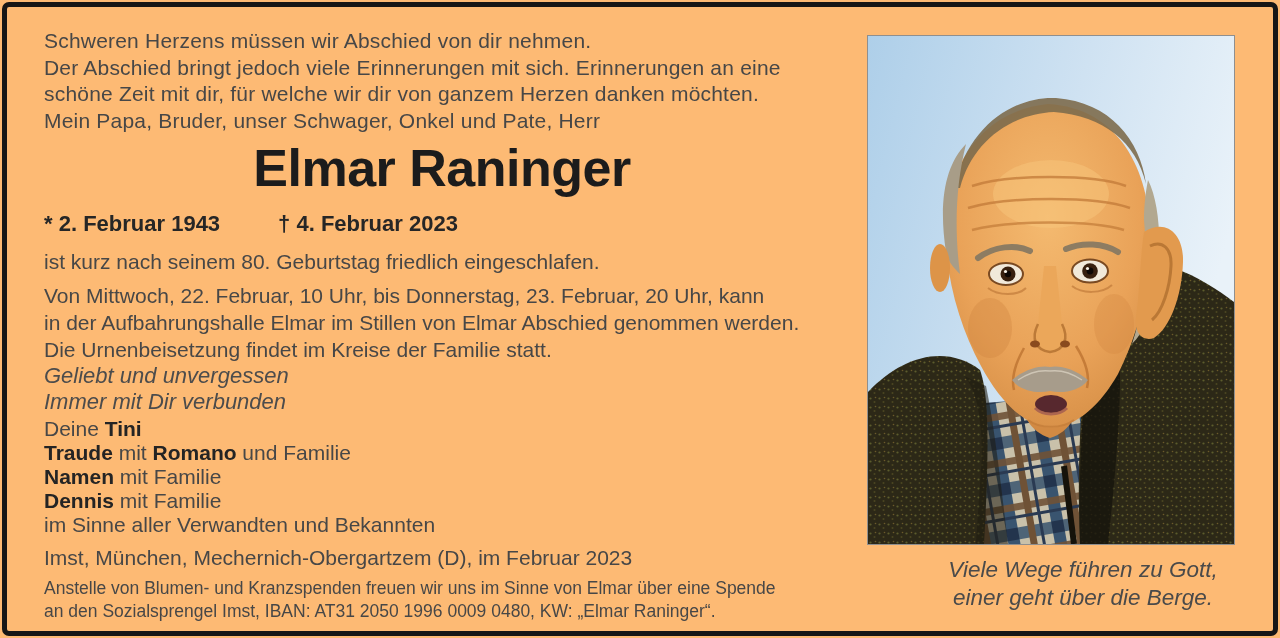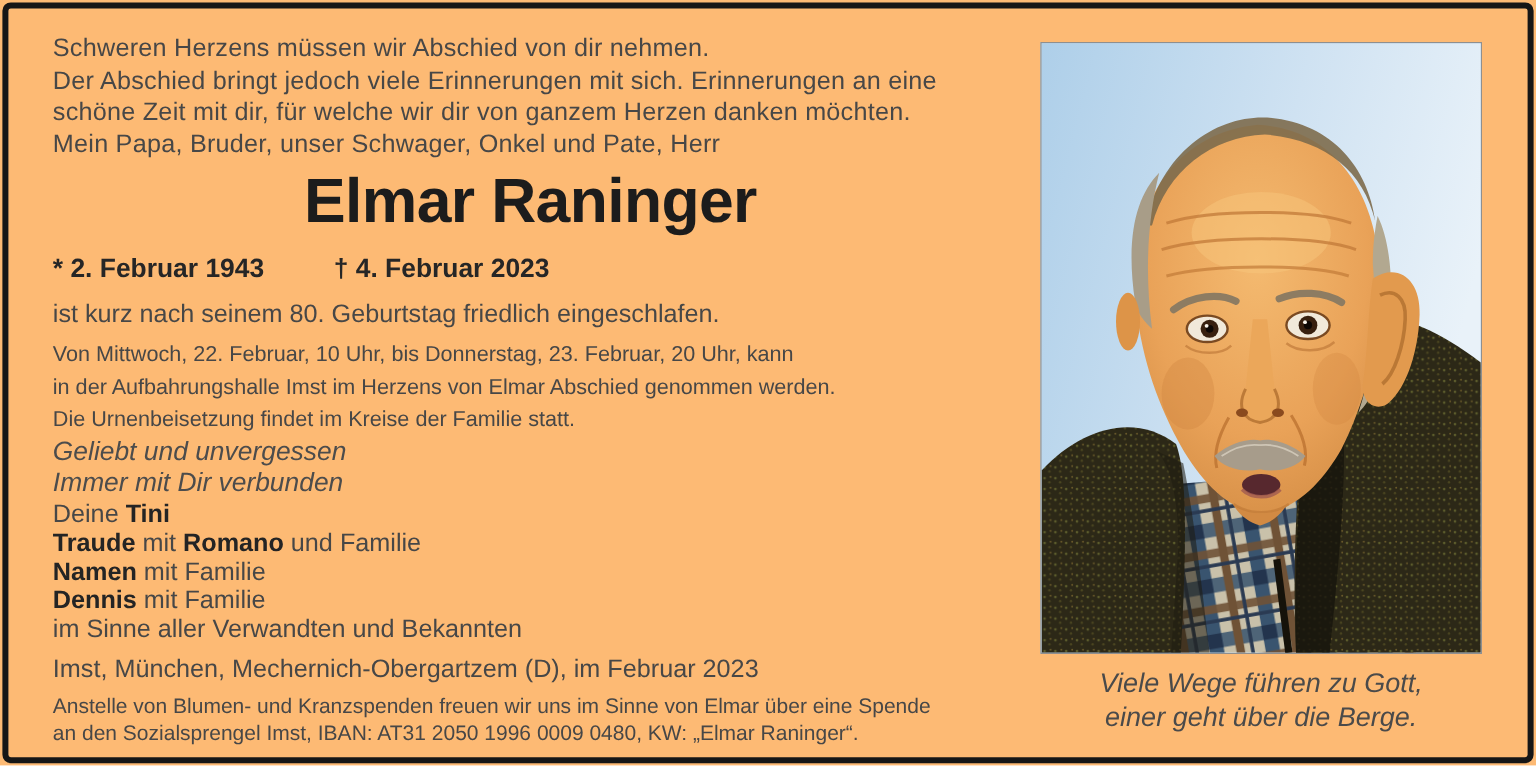--- a/index.html
+++ b/index.html
@@ -6,30 +6,30 @@
   .stage{position:relative;width:1280px;height:638px;background:#fdba74;overflow:hidden;
          font-family:"Liberation Sans",sans-serif;color:#474747;}
   .frame{position:absolute;inset:2px;border:5px solid #161616;border-radius:7px;pointer-events:none;}
   .text-col{position:absolute;left:44px;top:0;width:796px;}
   .intro{margin-top:28px;font-size:21px;line-height:26.5px;letter-spacing:.2px;}
   .deceased-name{margin-top:6px;text-align:center;font-size:52px;line-height:56px;
                  font-weight:bold;color:#1c1c1c;letter-spacing:-0.5px;}
   .dates{margin-top:16px;text-align:left;font-size:22px;line-height:24px;font-weight:bold;color:#262626;}
   .dates .gap{display:inline-block;width:58px;}
   .passing{margin-top:12px;font-size:21px;line-height:27px;}
-  .viewing{margin-top:7px;font-size:18px;line-height:27px;}
+  .viewing{margin-top:7px;font-size:21px;line-height:27px;}
   .farewell{margin-top:0;font-style:italic;font-size:22px;line-height:26px;color:#4c4c4c;}
   .family{margin-top:2px;font-size:21px;line-height:24px;}
   .family strong{color:#242424;}
   .places{margin-top:8px;font-size:21px;line-height:26px;}
   .donation{margin-top:6px;font-size:17.5px;line-height:23px;}
   .photo-wrap{position:absolute;left:867px;top:35px;width:366px;height:508px;
               border:1px solid #8f8f8f;box-sizing:content-box;background:#bdd8ee;}
   .photo-wrap svg{display:block;}
-  .photo-caption{position:absolute;left:867px;top:556px;width:368px;text-align:center;
+  .photo-caption{position:absolute;left:899px;top:556px;width:368px;text-align:center;
                  font-style:italic;font-size:22.5px;line-height:28px;color:#4a4a4a;}
 </style>
 </head>
 <body>
 
 <div class="stage">
 
   <div class="text-col">
 
     <div class="intro">
@@ -42,21 +42,21 @@
     <div class="deceased-name">Elmar Raninger</div>
 
     <div class="dates">
       <span>* 2. Februar 1943</span><span class="gap"></span><span>† 4. Februar 2023</span>
     </div>
 
     <div class="passing">ist kurz nach seinem 80. Geburtstag friedlich eingeschlafen.</div>
 
     <div class="viewing">
       <div>Von Mittwoch, 22. Februar, 10 Uhr, bis Donnerstag, 23. Februar, 20 Uhr, kann</div>
-      <div>in der Aufbahrungshalle Imst im Herzens von Elmar Abschied genommen werden.</div>
+      <div>in der Aufbahrungshalle Elmar im Stillen von Elmar Abschied genommen werden.</div>
       <div>Die Urnenbeisetzung findet im Kreise der Familie statt.</div>
     </div>
 
     <div class="farewell">
       <div>Geliebt und unvergessen</div>
       <div>Immer mit Dir verbunden</div>
     </div>
 
     <div class="family">
       <div><span>Deine </span><strong>Tini</strong></div>

